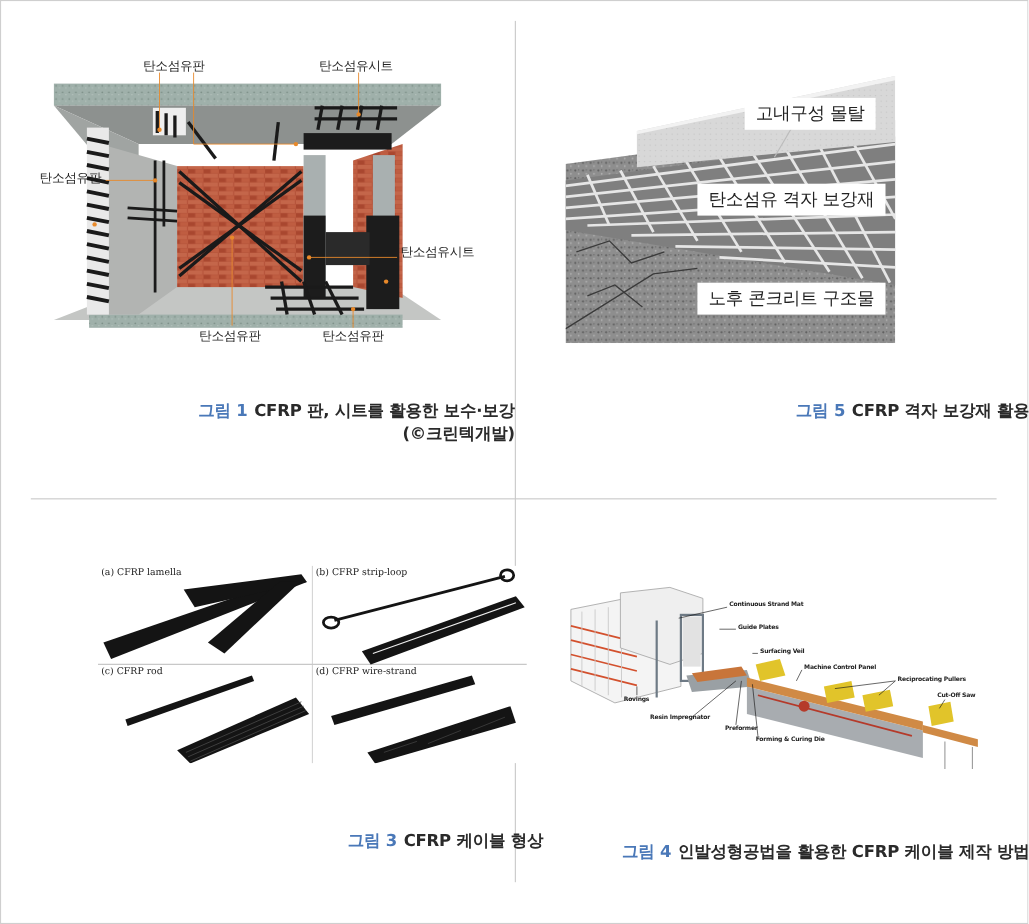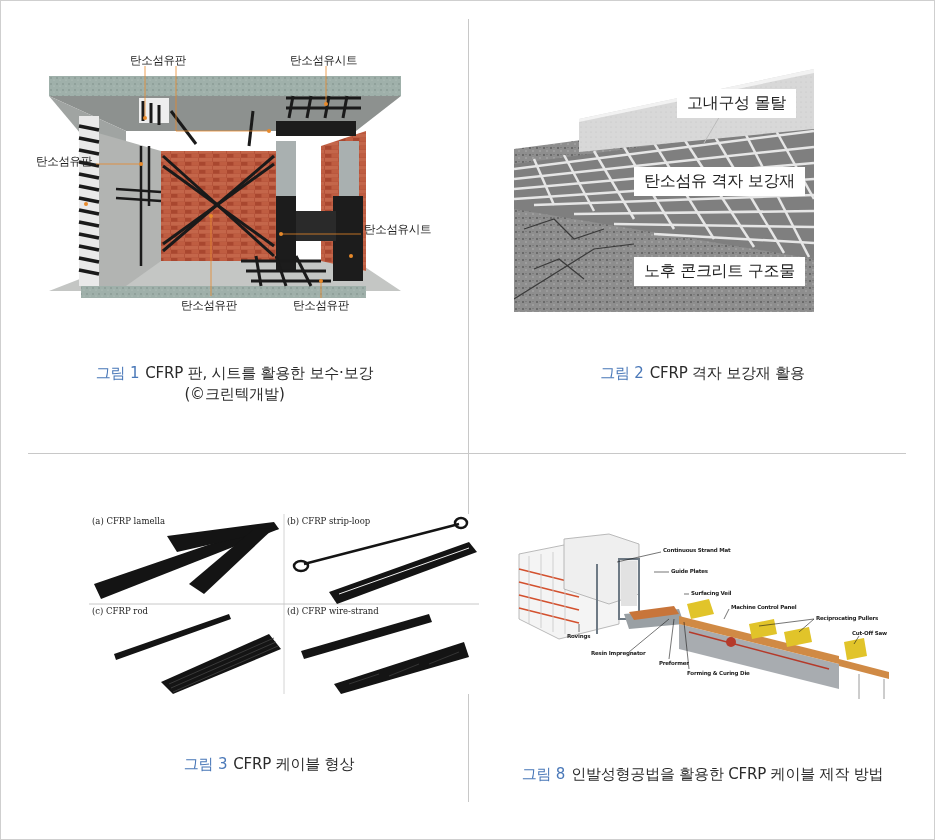--- a/index.html
+++ b/index.html
@@ -9,22 +9,23 @@
   .frame {
     position: absolute; left: 0; top: 0; width: 935px; height: 840px;
     border: 1px solid #cfcfcf; background: #fff;
   }
   .vdivider { position: absolute; left: 467px; top: 18px; width: 1px; height: 783px; background: #c8c8c8; }
   .hdivider { position: absolute; left: 27px; top: 452px; width: 878px; height: 1px; background: #c8c8c8; }
 
   .figure { position: absolute; }
   .fig-img { position: absolute; overflow: hidden; }
   .caption {
-    position: absolute; text-align: center; font-size: 15px; line-height: 21px; color: #2a2a2a;
+    position: absolute; text-align: right; font-size: 15px; line-height: 21px; color: #2a2a2a;
     letter-spacing: -0.2px;
+    font-weight: bold;
   }
   .caption .num { color: #4a78b8; margin-right: 6px; }
 
   
   .lbl { position: absolute; font-size: 11.5px; color: #222; white-space: nowrap; letter-spacing: -0.3px; }
 
   
   .boxlbl {
     position: absolute; background: #fff; font-size: 16px; color: #222; padding: 4px 10px;
     white-space: nowrap; letter-spacing: -0.3px;
@@ -225,21 +226,21 @@
 
         <polygon points="65,50 300,0 300,60 65,83" fill="url(#mortar)"></polygon>
         <polygon points="65,50 300,0 300,4 65,53" fill="#f2f2f2"></polygon>
         <line x1="210" y1="40" x2="190" y2="74" stroke="#bcbcbc" stroke-width="1"></line>
       </svg>
       <span class="boxlbl" style="left:163px;top:20px;">고내구성 몰탈</span>
       <span class="boxlbl" style="left:120px;top:98px;">탄소섬유 격자 보강재</span>
       <span class="boxlbl" style="left:120px;top:188px;">노후 콘크리트 구조물</span>
     </div>
     <div class="caption" style="left:0;top:362px;width:467px;">
-      <div><span class="num">그림 2</span><span>CFRP 격자 보강재 활용</span></div>
+      <div><span class="num">그림 5</span><span>CFRP 격자 보강재 활용</span></div>
     </div>
   </div>
 
   <div class="figure" style="left:0;top:453px;width:467px;height:387px;margin-left:43px;">
     <div class="fig-img" style="left:45px;top:60px;width:390px;height:180px;">
       <svg width="390" height="180" viewBox="0 0 390 180">
         <rect width="390" height="180" fill="#ffffff"></rect>
         <line x1="195" y1="0" x2="195" y2="180" stroke="#d4d4d4" stroke-width="1"></line>
         <line x1="0" y1="90" x2="390" y2="90" stroke="#c8c8c8" stroke-width="1"></line>
 
@@ -340,17 +341,17 @@
       <span class="tiny" style="left:182px;top:66px;">Surfacing Veil</span>
       <span class="tiny" style="left:222px;top:80px;">Machine Control Panel</span>
       <span class="tiny" style="left:307px;top:91px;">Reciprocating Pullers</span>
       <span class="tiny" style="left:343px;top:106px;">Cut-Off Saw</span>
       <span class="tiny" style="left:58px;top:109px;">Rovings</span>
       <span class="tiny" style="left:82px;top:126px;">Resin Impregnator</span>
       <span class="tiny" style="left:150px;top:136px;">Preformer</span>
       <span class="tiny" style="left:178px;top:146px;">Forming &amp; Curing Die</span>
     </div>
     <div class="caption" style="left:0;top:310px;width:467px;">
-      <div><span class="num">그림 8</span><span>인발성형공법을 활용한 CFRP 케이블 제작 방법</span></div>
+      <div><span class="num">그림 4</span><span>인발성형공법을 활용한 CFRP 케이블 제작 방법</span></div>
     </div>
   </div>
 
 </div>
 
 </body></html>

